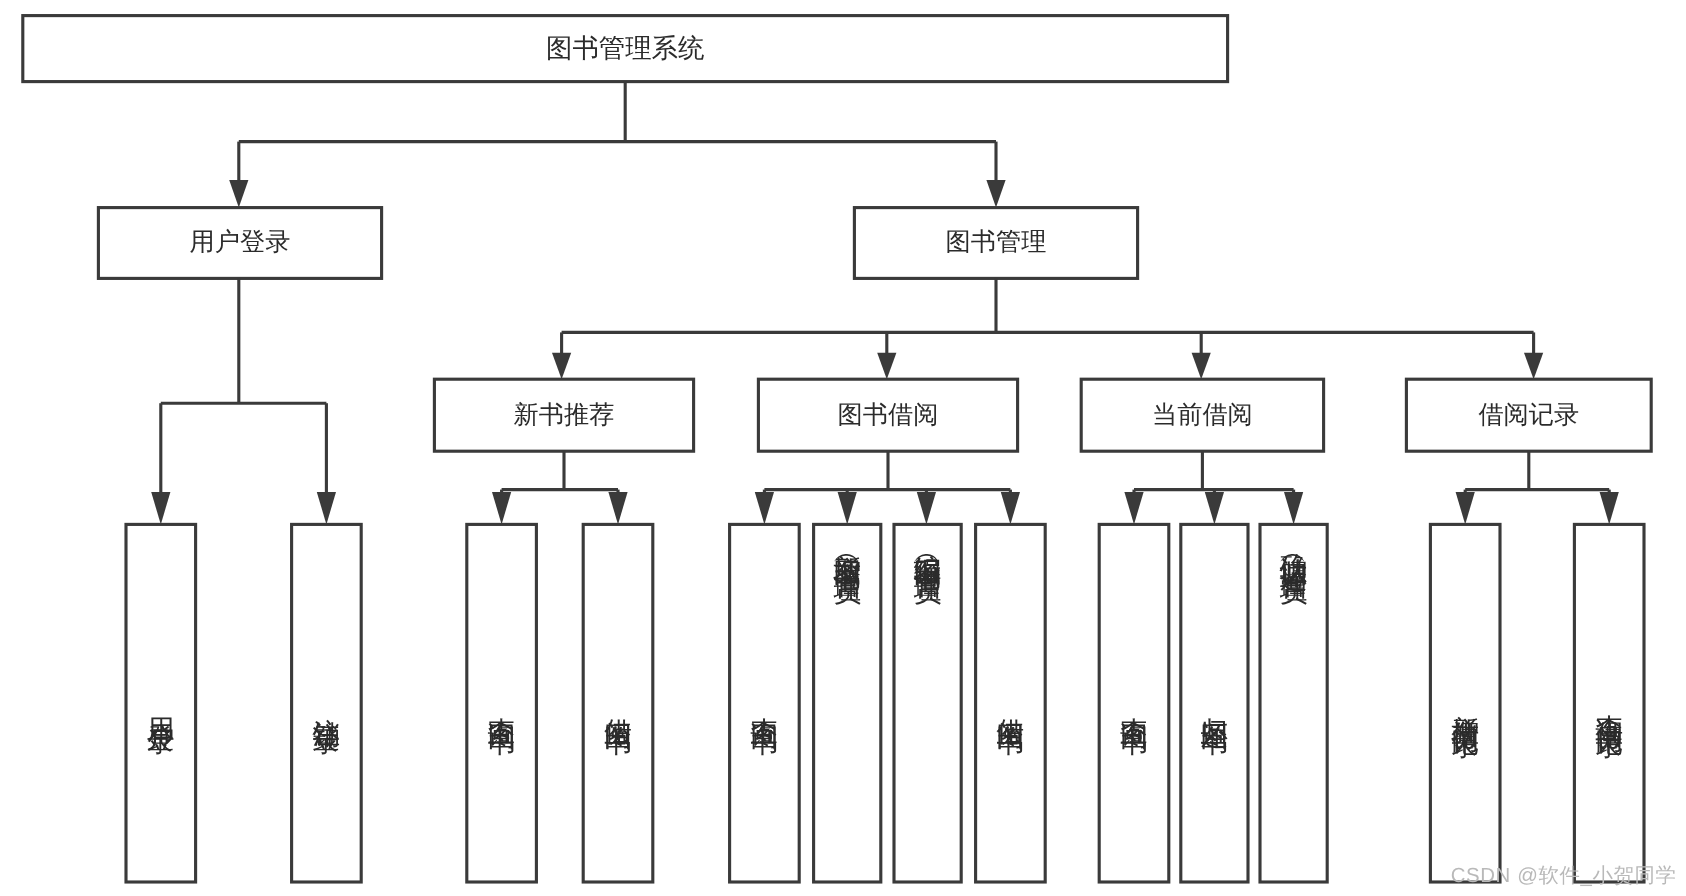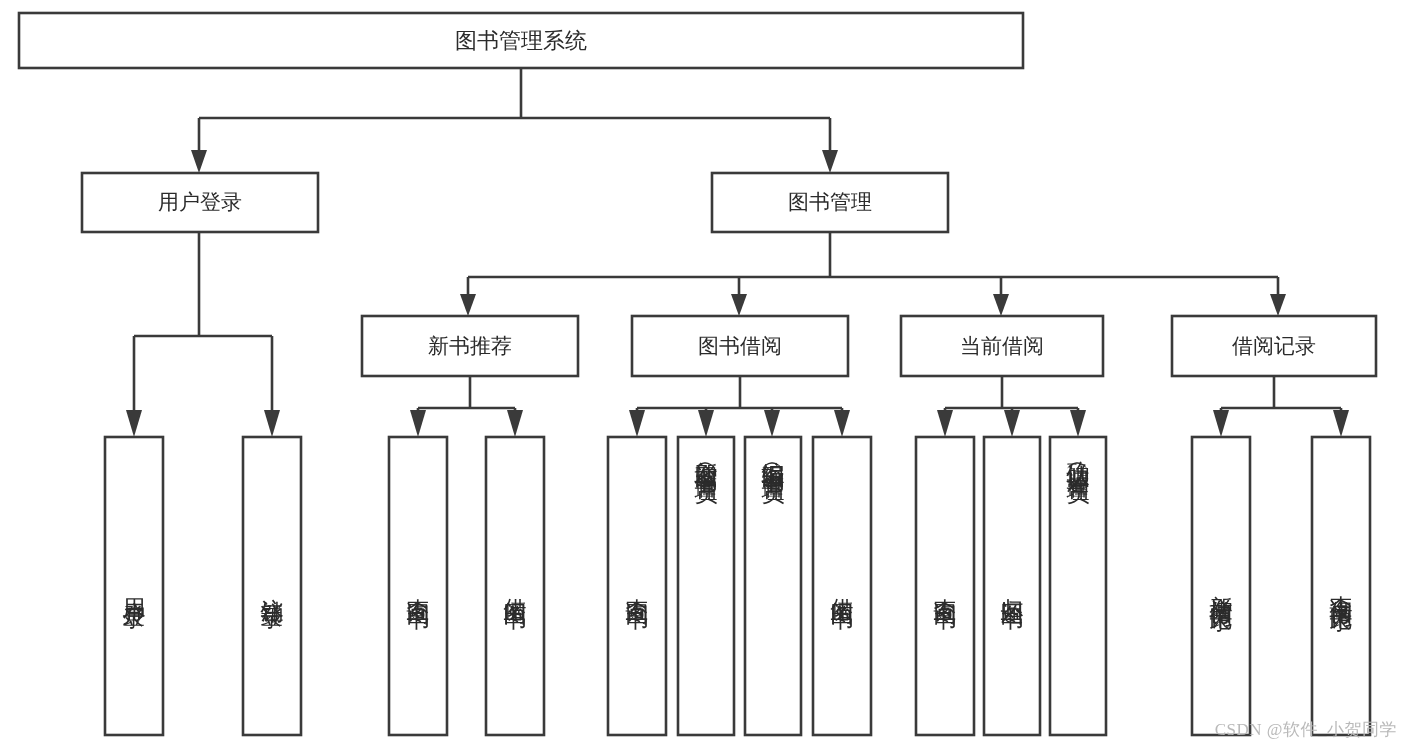--- a/index.html
+++ b/index.html
@@ -69,21 +69,21 @@
     font-size: 23px;
     line-height: 1;
     letter-spacing: 3px;
     color: #2b2b2b;
     white-space: nowrap;
   }
   .watermark {
     position: absolute;
     right: 8px;
     bottom: 6px;
-    font-family: Liberation Serif, serif;
+    font-family: Liberation Sans, sans-serif;
     font-size: 17px;
     color: #b9b9b9;
     white-space: nowrap;
     letter-spacing: 0.5px;
   }
 </style>
 </head>
 <body>
 
 <div id="diagram-root">

